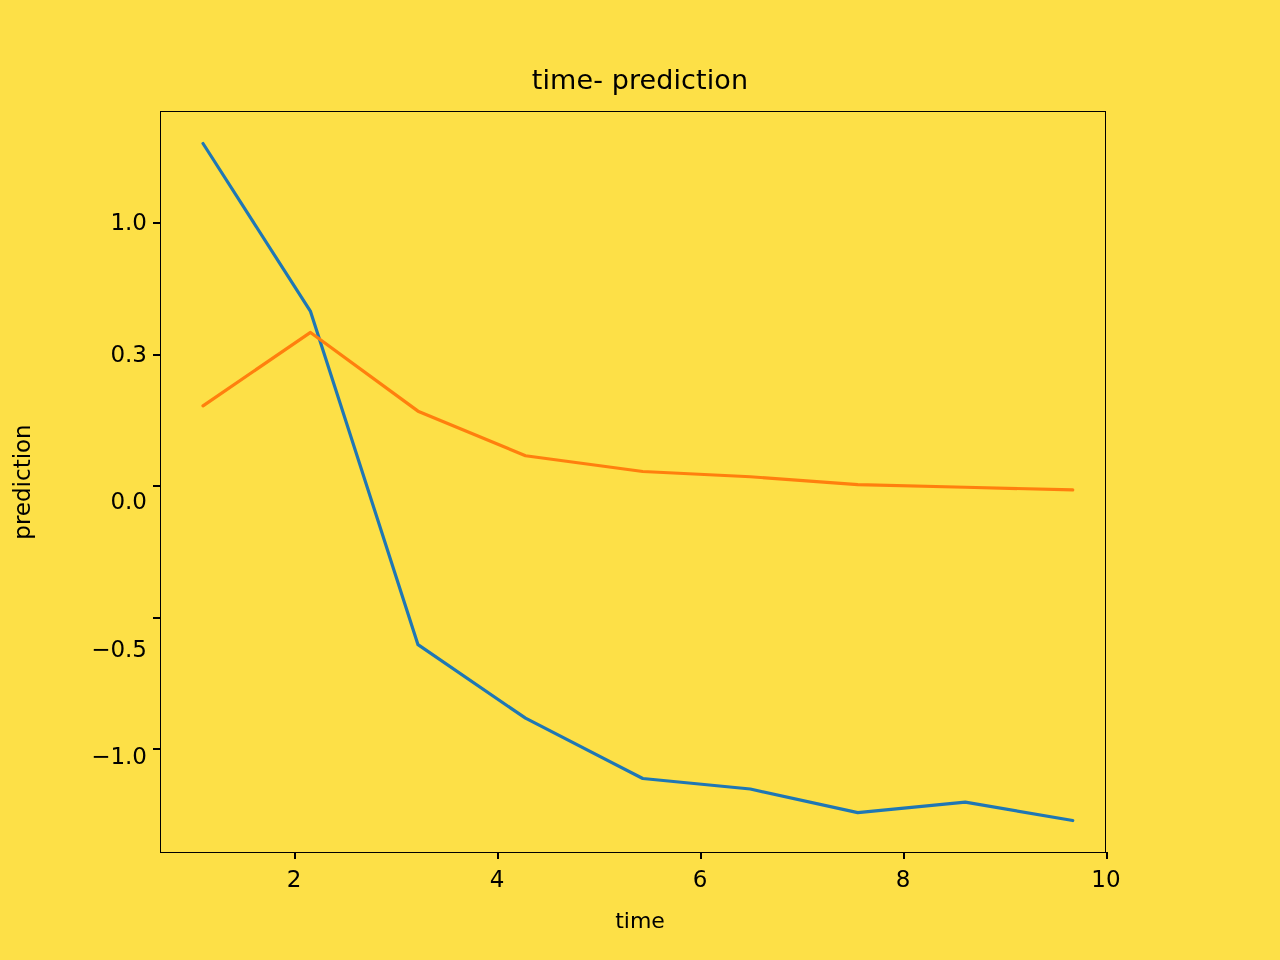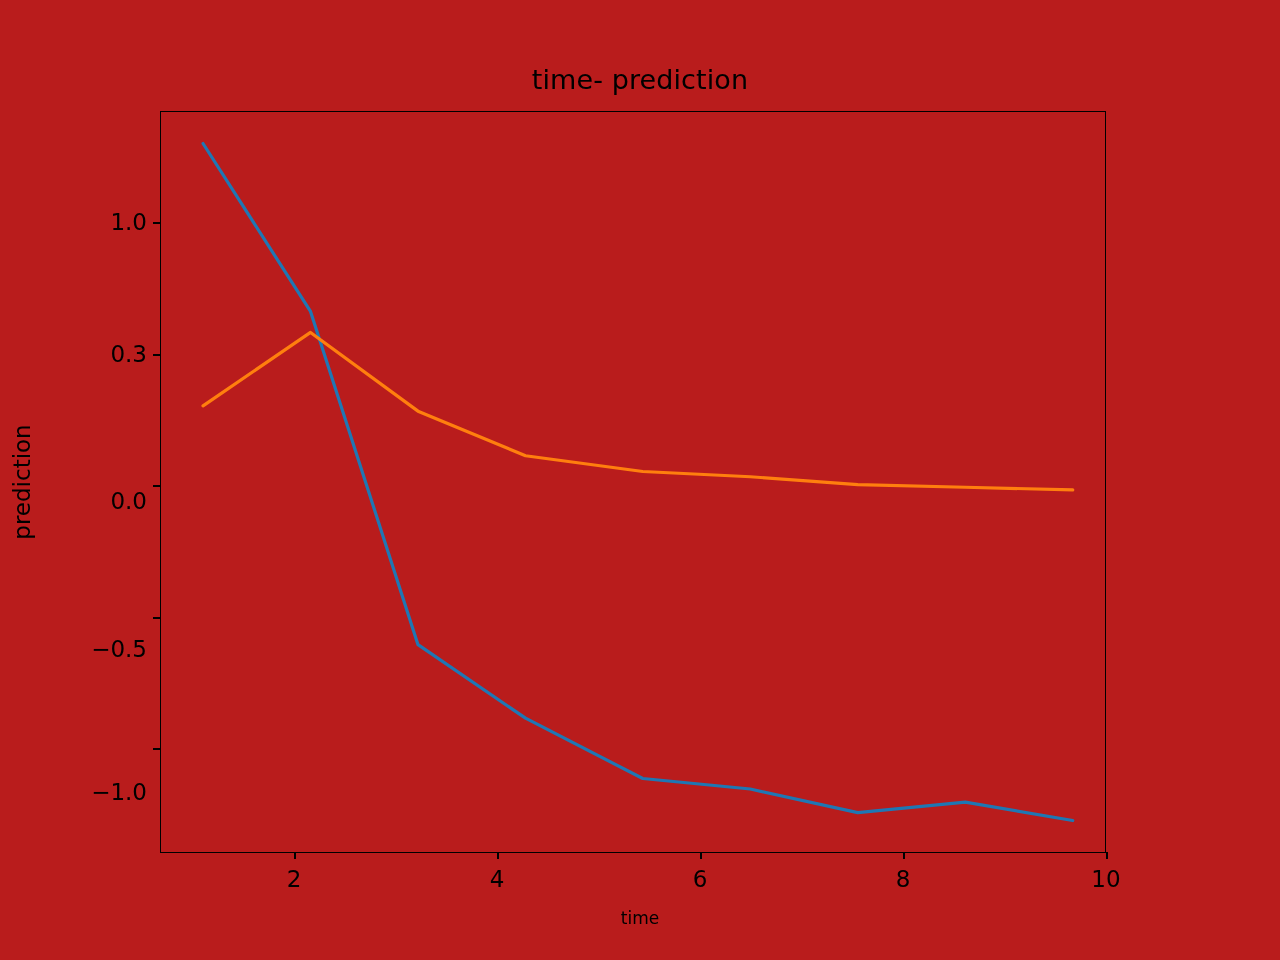--- a/index.html
+++ b/index.html
@@ -10,21 +10,21 @@
   body {
     width: 1280px;
     height: 960px;
     font-family: "DejaVu Sans", sans-serif;
     overflow: hidden;
   }
   #figure {
     position: relative;
     width: 1280px;
     height: 960px;
-    background: #b91c1c;
+    background: #fde047;
   }
   #chart-title {
     position: absolute;
     left: 0;
     top: 66px;
     width: 1280px;
     text-align: center;
     font-size: 27px;
     color: #000000;
     line-height: 1;
@@ -89,21 +89,21 @@
     height: 7px;
     background: #000000;
     top: 852px;
   }
   #xlabel {
     position: absolute;
     left: 0;
     top: 910px;
     width: 1280px;
     text-align: center;
-    font-size: 17px;
+    font-size: 22px;
     color: #000000;
     line-height: 1;
   }
   #ylabel {
     position: absolute;
     left: 22px;
     top: 482px;
     font-size: 23px;
     color: #000000;
     transform: translate(-50%, -50%) rotate(-90deg);
@@ -120,21 +120,21 @@
   <div id="chart-title">time- prediction</div>
 
   <div id="ylabel">prediction</div>
   <div id="xlabel">time</div>
 
   <div id="ytick-labels">
     <div class="ytick-label" style="top:222px;">1.0</div>
     <div class="ytick-label" style="top:354px;">0.3</div>
     <div class="ytick-label" style="top:501px;">0.0</div>
     <div class="ytick-label" style="top:617px;margin-top:32px;">−0.5</div>
-    <div class="ytick-label" style="top:792px;margin-left:30px;">−1.0</div>
+    <div class="ytick-label" style="top:756px;margin-left:30px;">−1.0</div>
   </div>
 
   <div class="ytick-mark" style="top:222px;"></div>
   <div class="ytick-mark" style="top:354px;"></div>
   <div class="ytick-mark" style="top:485px;"></div>
   <div class="ytick-mark" style="top:617px;"></div>
   <div class="ytick-mark" style="top:748px;"></div>
 
   <div class="xtick-mark" style="left:294px;"></div>
   <div class="xtick-mark" style="left:497px;"></div>

